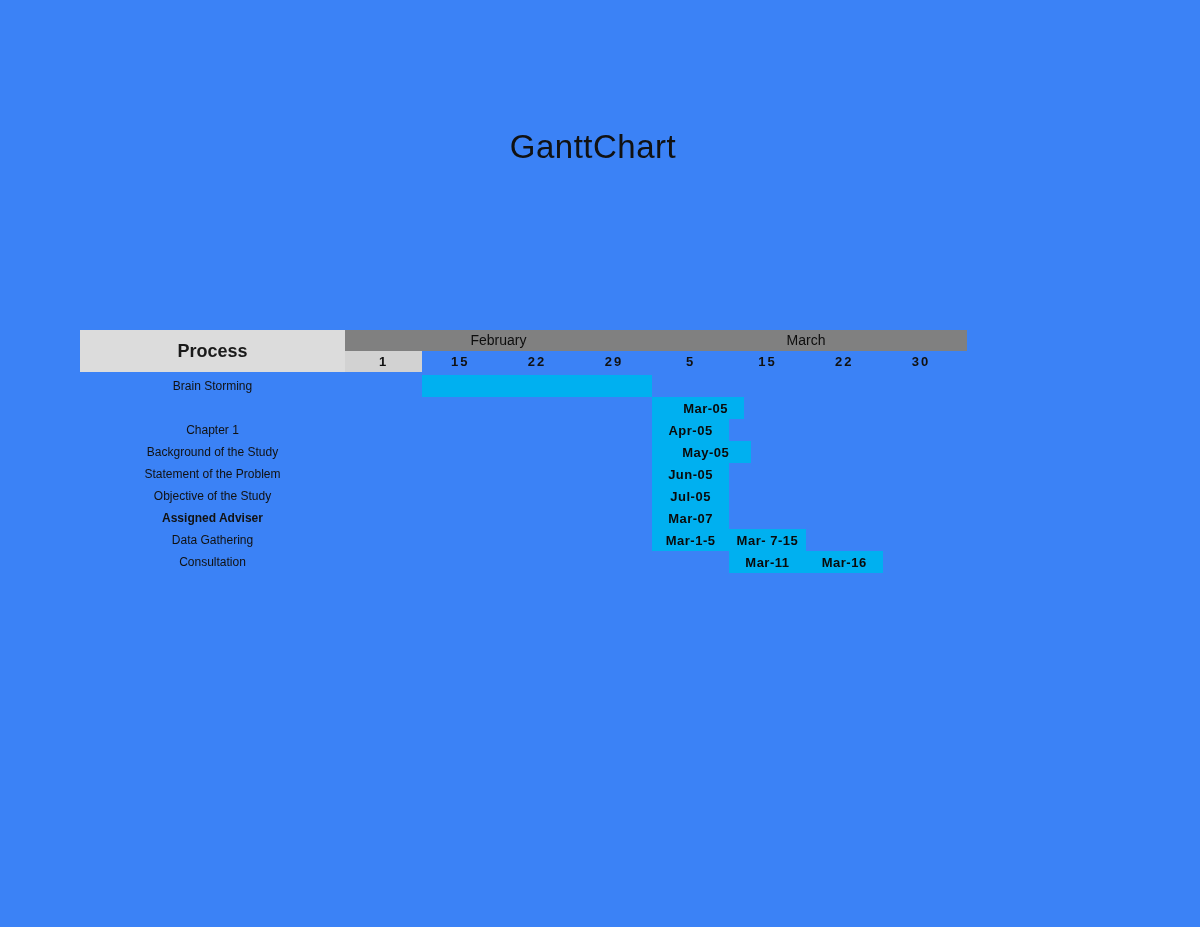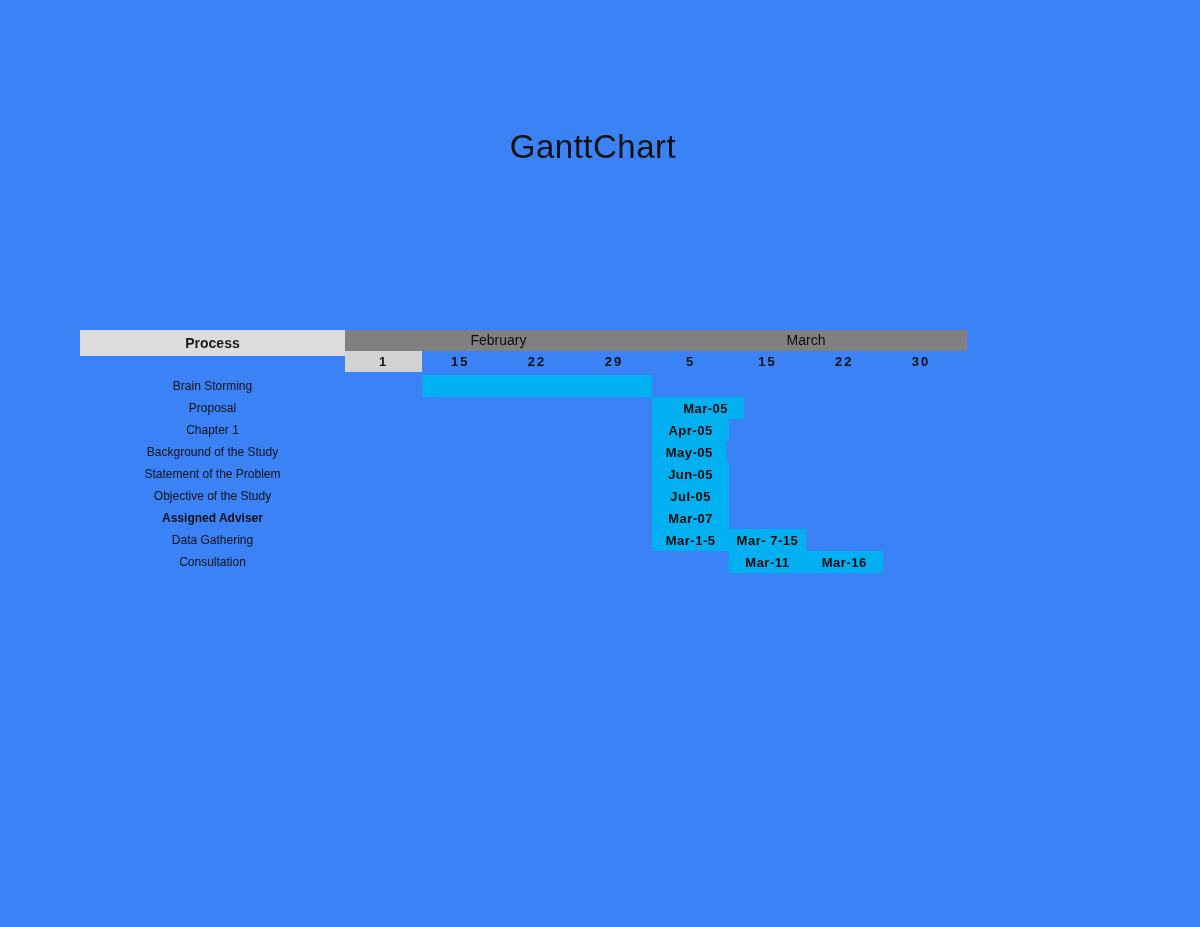--- a/index.html
+++ b/index.html
@@ -15,23 +15,23 @@
   .chart-title {
     position: absolute; left: 80px; top: 128px; width: 1026px;
     text-align: center; font-size: 33px; font-weight: 400; color: #111111;
     letter-spacing: 0.5px;
   }
 
   .gantt { position: absolute; left: 80px; top: 330px; width: 1026px; height: 245px; }
 
   
   .process-cell {
-    position: absolute; left: 0; top: 0; width: 265px; height: 26px;
+    position: absolute; left: 0; top: 0; width: 265px; height: 42px;
     background: #dcdcdc; display: flex; align-items: center; justify-content: center;
-    font-size: 14px; font-weight: 600; color: #1a1a1a;
+    font-size: 18px; font-weight: 600; color: #1a1a1a;
   }
   .month-band {
     position: absolute; left: 265px; top: 0; width: 622px; height: 21px;
     background: #808080;
   }
   .month-label {
     position: absolute; top: 0; height: 21px; line-height: 21px;
     text-align: center; font-size: 14px; font-weight: 400; color: #0d0d0d;
   }
   .month-feb { left: 0; width: 307px; }
@@ -77,34 +77,33 @@
     <div class="tick-cell tick-first" style="left:265px;">1</div>
     <div class="tick-cell" style="left:341.8px;">15</div>
     <div class="tick-cell" style="left:418.6px;">22</div>
     <div class="tick-cell" style="left:495.4px;">29</div>
     <div class="tick-cell" style="left:572.2px;">5</div>
     <div class="tick-cell" style="left:649px;">15</div>
     <div class="tick-cell" style="left:725.8px;">22</div>
     <div class="tick-cell" style="left:802.6px;">30</div>
 
     <div class="row-label" style="top:45px;">Brain Storming</div>
-    <div class="row-label" style="top:67px;">Proposal</div>
     <div class="row-label" style="top:89px;">Chapter 1</div>
     <div class="row-label" style="top:111px;">Background of the Study</div>
     <div class="row-label" style="top:133px;">Statement of the Problem</div>
     <div class="row-label" style="top:155px;">Objective of the Study</div>
     <div class="row-label" style="top:177px;font-weight:bold;">Assigned Adviser</div>
     <div class="row-label" style="top:199px;">Data Gathering</div>
     <div class="row-label" style="top:221px;">Consultation</div>
 
     <div class="bar" style="left:341.8px; top:45px;  width:230.4px;"></div>
 
     <div class="bar" style="left:572.2px; top:67px;  width:76.8px;padding-left:15px;">Mar-05</div>
     <div class="bar" style="left:572.2px; top:89px;  width:76.8px;">Apr-05</div>
-    <div class="bar" style="left:572.2px; top:111px; width:74px;">May-05</div>
+    <div class="bar" style="left:572.2px; top:111px; width:91px;padding-left:8px;">May-05</div>
     <div class="bar" style="left:572.2px; top:133px; width:76.8px;">Jun-05</div>
     <div class="bar" style="left:572.2px; top:155px; width:76.8px;">Jul-05</div>
     <div class="bar" style="left:572.2px; top:177px; width:76.8px;">Mar-07</div>
 
     <div class="bar" style="left:572.2px; top:199px; width:76.8px;">Mar-1-5</div>
     <div class="bar" style="left:649px;   top:199px; width:76.8px;">Mar- 7-15</div>
 
     <div class="bar" style="left:649px;   top:221px; width:76.8px;">Mar-11</div>
     <div class="bar" style="left:725.8px; top:221px; width:76.8px;">Mar-16</div>
 

